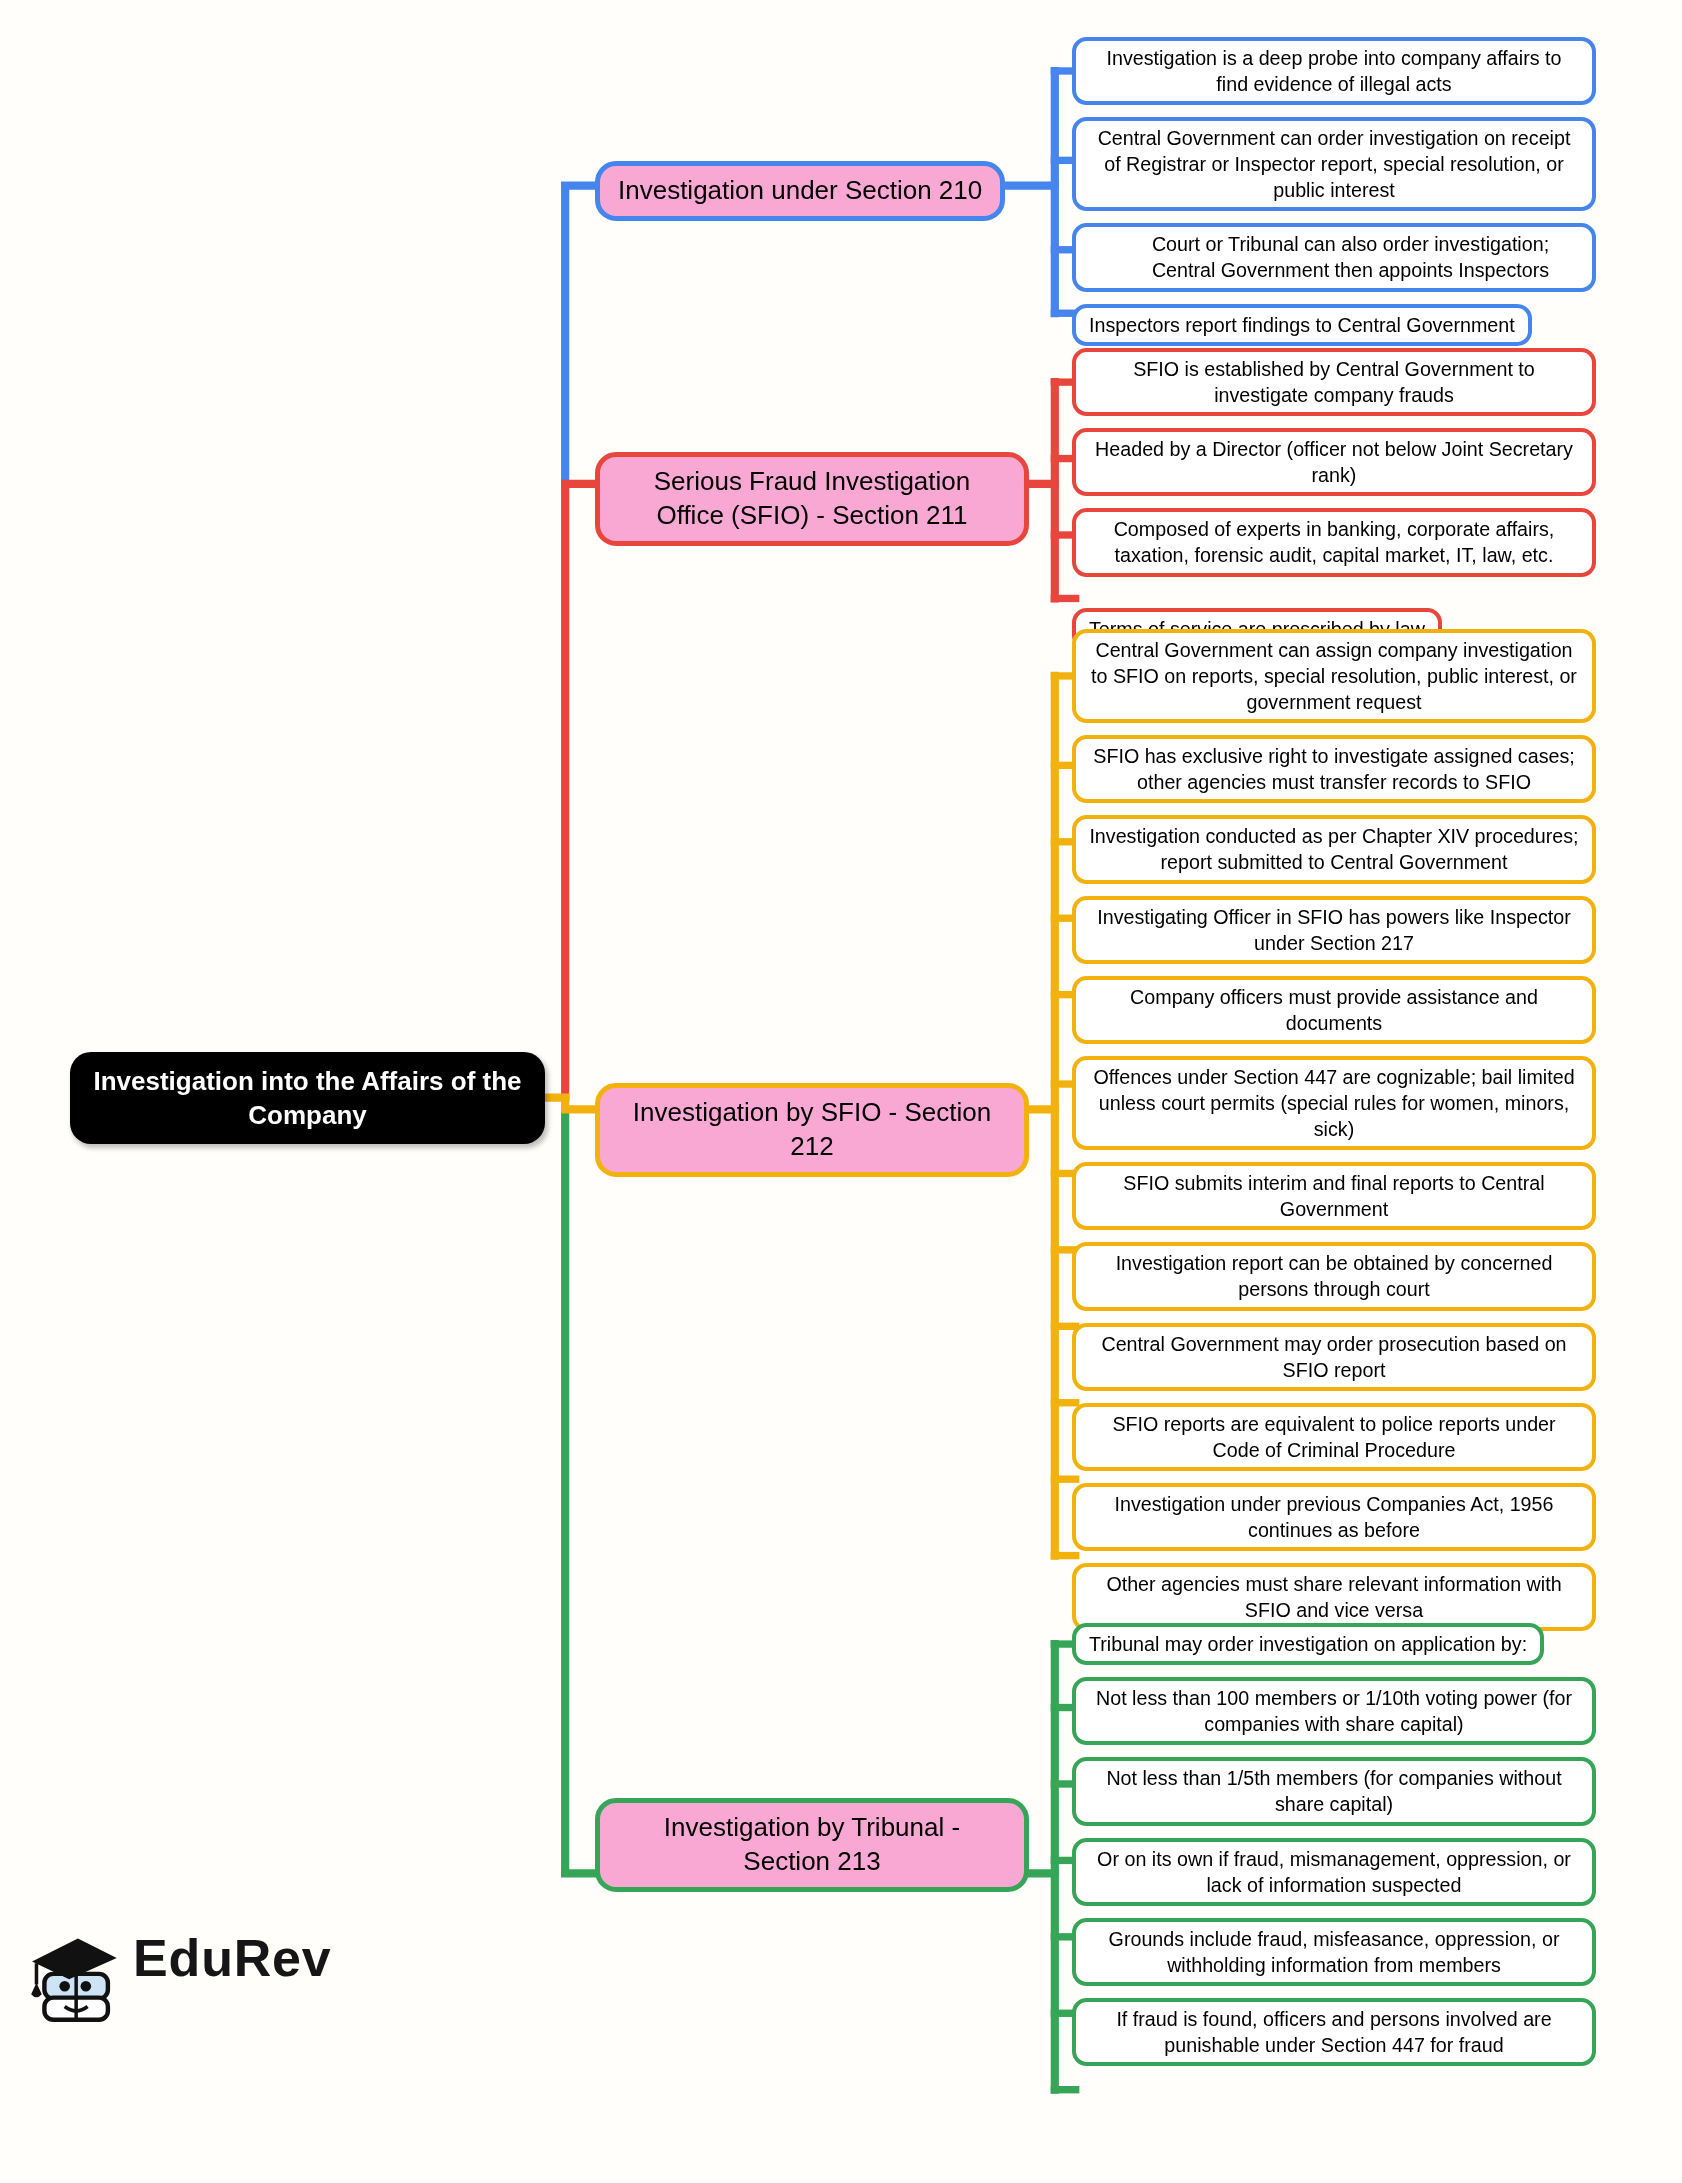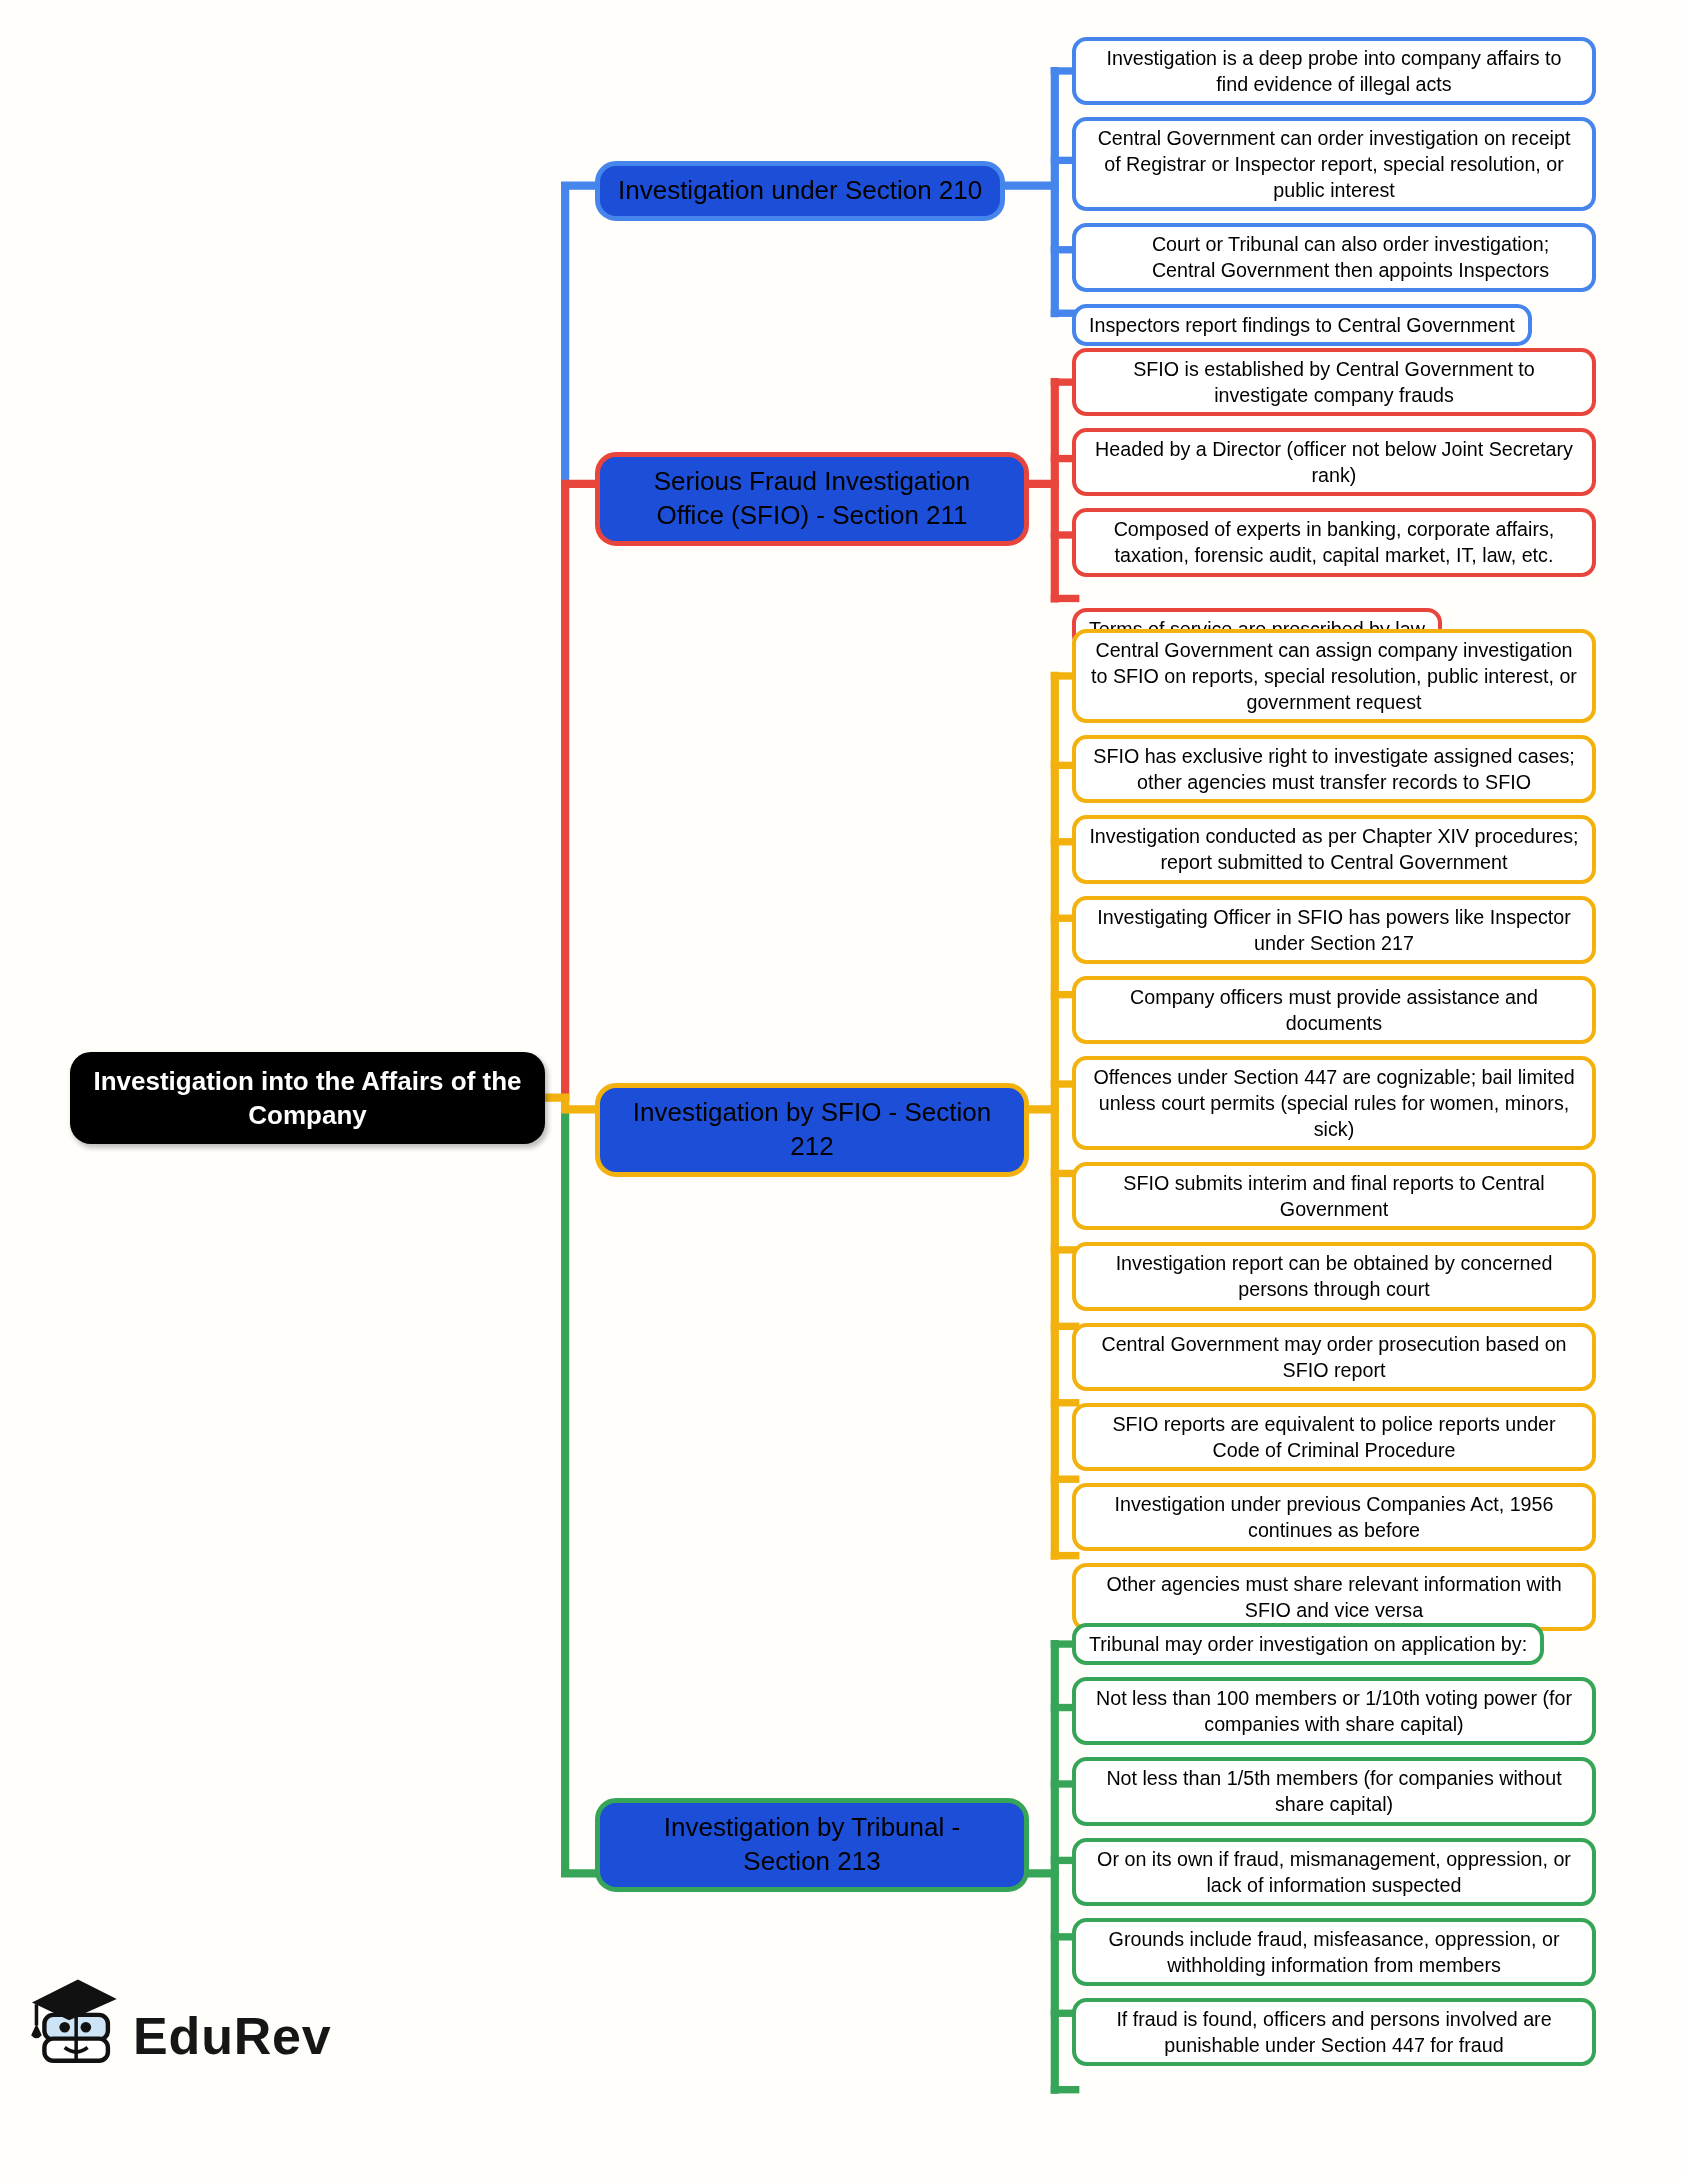--- a/index.html
+++ b/index.html
@@ -37,21 +37,21 @@
   .branch-slot{
     width:477px;
     flex:none;
     display:flex;
     justify-content:flex-start;
     align-items:center;
   }
   .branch-node{
     box-sizing:border-box;
     max-width:434px;
-    background:#1d4ed8;
+    background:#f9a8d4;
     border:5.7px solid #888;
     border-radius:21px;
     padding:8.2px 18px;
     font-size:26px;
     line-height:1.3;
     text-align:center;
     color:#000;
   }
   .leaves{
     display:flex;
@@ -67,23 +67,23 @@
     border-radius:14.7px;
     padding:4.1px 13px;
     font-size:19.7px;
     line-height:1.32;
     text-align:center;
     color:#000;
   }
   .logo{
     position:absolute;
     left:24.6px;
-    top:1969px;
-    display:flex;
-    align-items:flex-end;
+    top:1928px;
+    display:flex;
+    align-items:flex-start;
     gap:11.5px;
   }
   .logo-icon{width:97px;height:97px;}
   .logo-text{
     font-size:52px;
     font-weight:bold;
     color:#161616;
     letter-spacing:0.8px;
   }
 </style>

